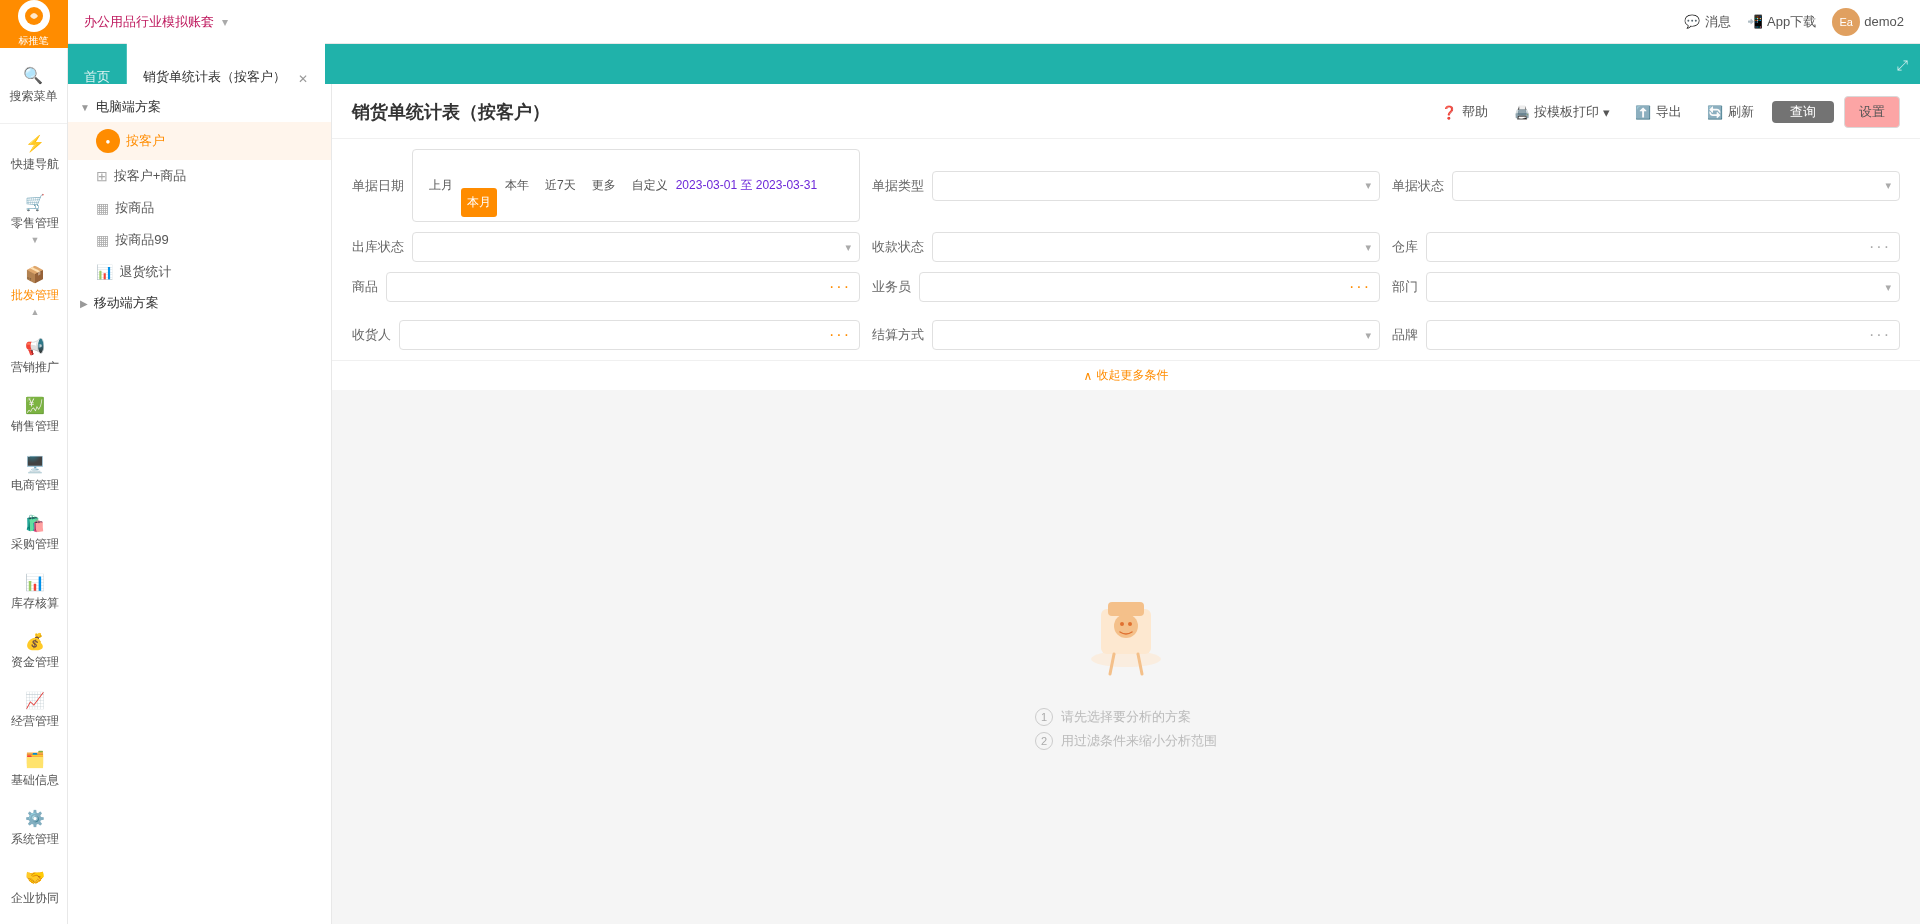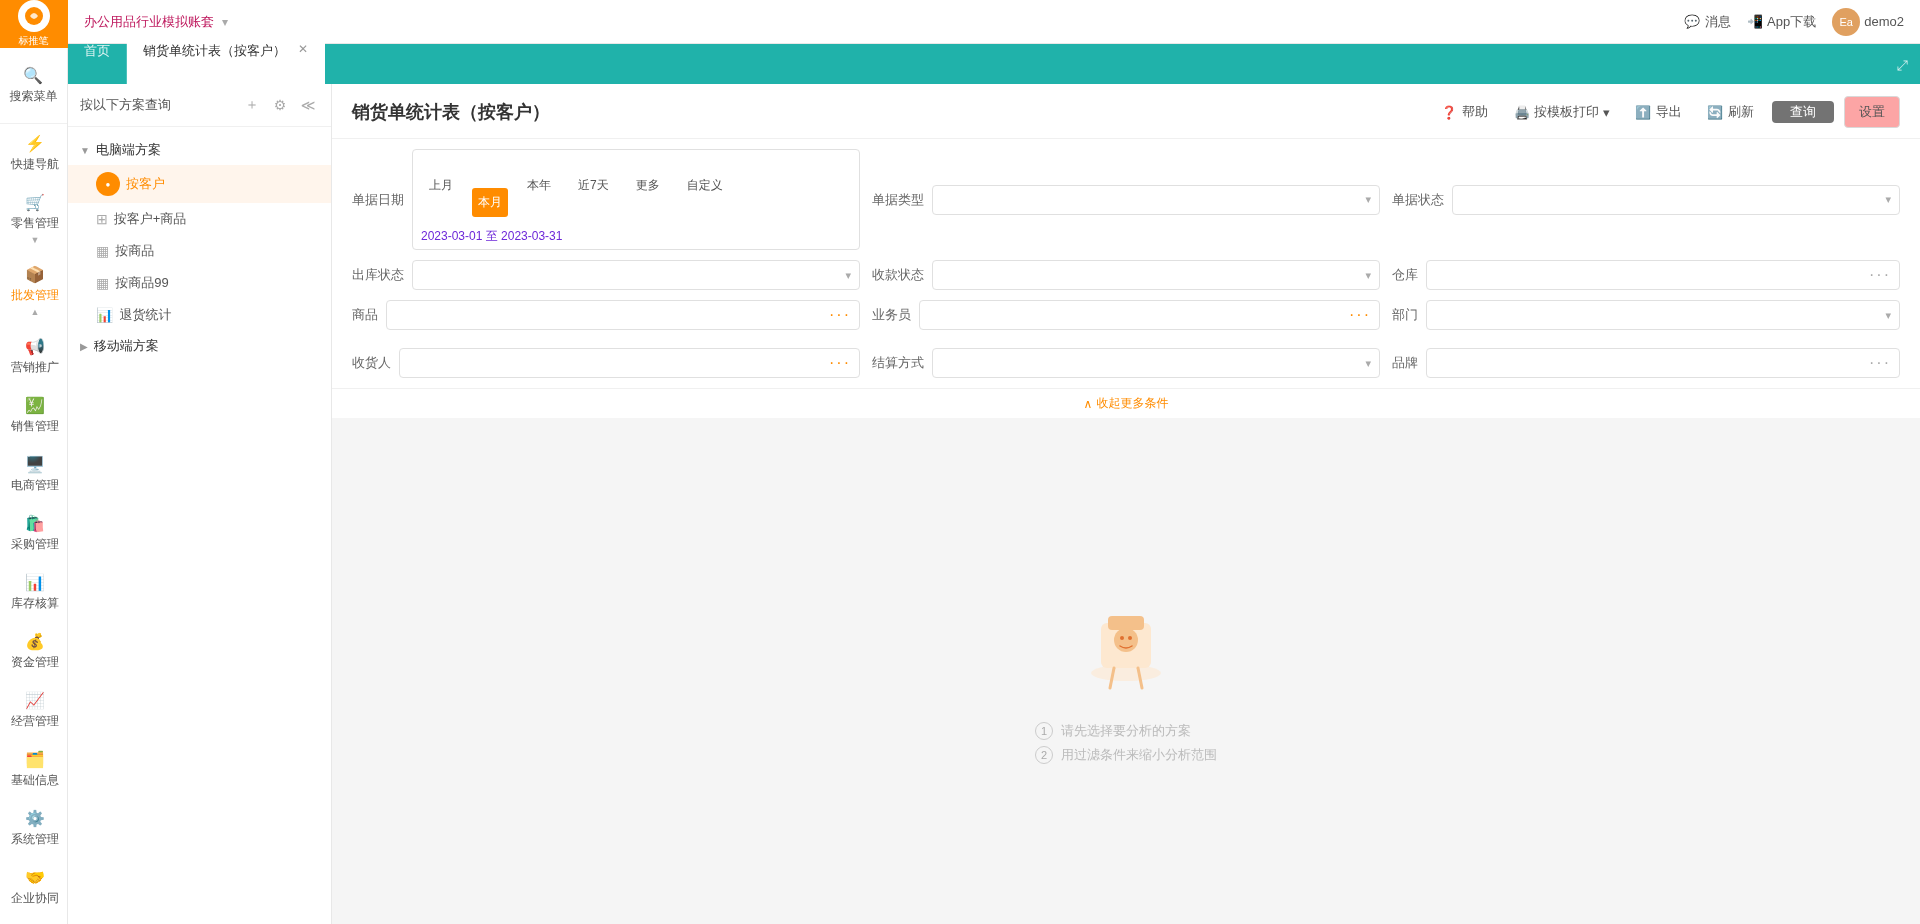--- a/index.html
+++ b/index.html
@@ -24,21 +24,21 @@
     .top-header { height: 44px; background: #fff; display: flex; align-items: center; justify-content: space-between; padding: 0 16px; border-bottom: 1px solid #e8e8e8; }
     .header-left { display: flex; align-items: center; gap: 8px; }
     .header-title { font-size: 13px; color: #be185d; }
     .header-dropdown { color: #aaa; font-size: 12px; cursor: pointer; }
     .header-right { display: flex; align-items: center; gap: 16px; }
     .header-btn { display: flex; align-items: center; gap: 4px; color: #555; font-size: 13px; cursor: pointer; }
     .user-avatar { width: 28px; height: 28px; border-radius: 50%; background: #e0a060; display: flex; align-items: center; justify-content: center; color: #fff; font-size: 11px; overflow: hidden; }
 
     
     .tab-bar { height: 40px; background: #20b2aa; display: flex; align-items: center; padding: 0 0; }
-    .tab-item { height: 44px; padding: 0 16px; display: flex; align-items: flex-start; gap: 8px; cursor: pointer; color: rgba(255,255,255,0.85); font-size: 13px; border-right: 1px solid rgba(255,255,255,0.2); }
+    .tab-item { height: 44px; padding: 0 16px; display: flex; align-items: flex-end; gap: 8px; cursor: pointer; color: rgba(255,255,255,0.85); font-size: 13px; border-right: 1px solid rgba(255,255,255,0.2); }
     .tab-item.active { background: #fff; color: #333; }
     .tab-item .tab-close { color: #999; font-size: 12px; cursor: pointer; margin-left: 4px; }
     .tab-expand { margin-left: auto; color: rgba(255,255,255,0.8); font-size: 18px; cursor: pointer; padding: 0 12px; }
 
     
     .content { flex: 1; display: flex; overflow: hidden; background: #f5f5f5; }
 
     
     .scheme-panel { width: 264px; background: #fff; border-right: 1px solid #e8e8e8; display: flex; flex-direction: column; padding: 0; }
     .scheme-header { padding: 10px 12px; display: flex; align-items: center; justify-content: space-between; border-bottom: 1px solid #f0f0f0; font-size: 13px; color: #555; }
@@ -200,28 +200,20 @@
       <span class="tab-close">✕</span>
     </div>
     <div class="tab-expand">
       <span style="font-size:14px;color:rgba(255,255,255,0.8);">⤢</span>
     </div>
   </div>
 
   <div class="content">
 
     <div class="scheme-panel">
-      <div class="scheme-header">
-        <span class="scheme-title">按以下方案查询</span>
-        <div class="scheme-actions">
-          <button class="scheme-btn" title="添加">＋</button>
-          <button class="scheme-btn" title="设置">⚙</button>
-          <button class="scheme-btn" title="收起">≪</button>
-        </div>
-      </div>
       <div class="scheme-tree">
 
         <div class="tree-group">
           <div class="tree-group-header">
             <span class="tree-arrow">▼</span>
             <span class="tree-group-label">电脑端方案</span>
           </div>
           <div class="tree-item active">
             <div class="active-dot">
               <span style="font-size:8px;">●</span>
@@ -281,21 +273,21 @@
           <button class="action-btn-white">设置</button>
         </div>
       </div>
 
       <div class="filter-section">
 
         <div class="filter-row-wrapper">
 
           <div class="filter-cell">
             <span class="filter-cell-label">单据日期</span>
-            <div style="flex:1;border:1px solid #e0e0e0;border-radius:4px;padding:4px 8px;background:#fff;display:flex;align-items:center;gap:11px;cursor:pointer;flex-wrap:wrap;">
+            <div style="flex:1;border:1px solid #e0e0e0;border-radius:4px;padding:4px 8px;background:#fff;display:flex;align-items:center;gap:0;cursor:pointer;flex-wrap:wrap;">
               <span class="date-btn">上月</span>
               <span class="date-btn active" style="background:#ff8c00;color:#fff;padding:6px 6px;border-radius:3px;font-size:12px;margin-top:34px;">本月</span>
               <span class="date-btn">本年</span>
               <span class="date-btn">近7天</span>
               <span class="date-btn">更多</span>
               <span class="date-btn">自定义</span>
               <span class="date-range">2023-03-01 至 2023-03-31</span>
             </div>
           </div>
 

